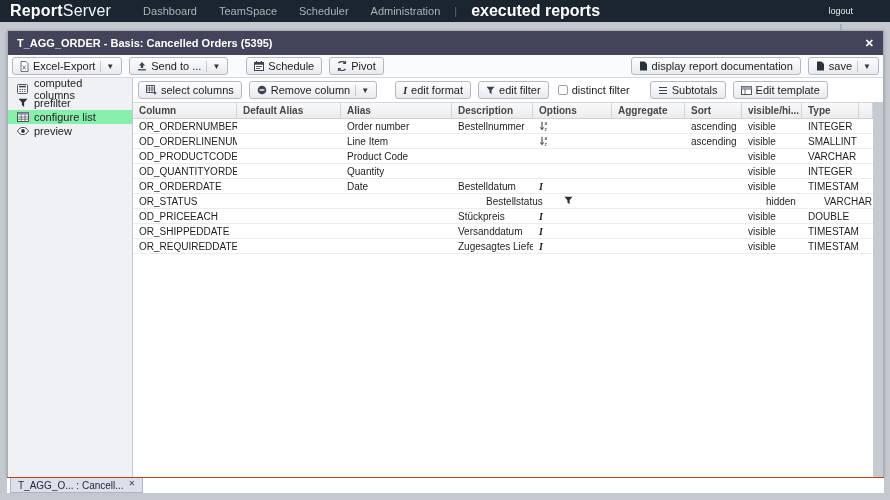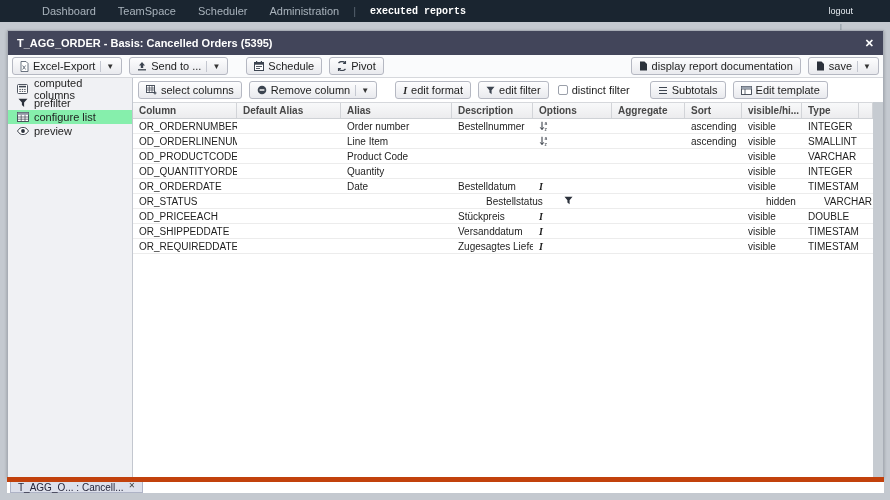--- a/index.html
+++ b/index.html
@@ -8,21 +8,21 @@
 
   
   .navbar { position:absolute; left:0; top:0; width:890px; height:22px;
     background:#1a2530; display:flex; align-items:center; padding:0 10px; }
   .brand { font-size:16px; color:#fff; letter-spacing:.2px; cursor:pointer; line-height:22px; }
   .brand .b { font-weight:bold; }
   .brand .l { font-weight:300; color:#f2f5f8; }
   .menu { display:flex; gap:22px; margin-left:32px; }
   .menu span { font-size:11px; color:#a9b3bc; cursor:pointer; }
   .nav-sep { color:#5a6672; font-size:11px; margin:0 14px; }
-  .executed { font-size:10px; font-weight:bold; color:#ffffff; cursor:pointer;font-family:Liberation Mono, monospace; }
+  .executed { font-size:16px; font-weight:bold; color:#ffffff; cursor:pointer; }
   .nav-right { margin-left:auto; display:flex; align-items:center; gap:7px; font-size:9px; color:#e8edf2;flex-direction:column; }
   .nav-right .sep2 { color:#7e8a95; }
   .nav-right .lnk { cursor:pointer; }
   .search { display:flex; align-items:center; cursor:pointer; }
 
   
   .window { position:absolute; left:7px; top:30px; width:877px; height:447px;
     background:#f2f3f5; border:1px solid #a8adb6; box-shadow:0 1px 3px rgba(0,0,0,.25); }
   .titlebar { height:18px; background:#42455a; color:#fff; display:flex; align-items:center;
     padding:12px 9px; font-size:11px; font-weight:bold; }
@@ -62,29 +62,32 @@
   .hcell { font-size:10px; font-weight:bold; color:#474747; padding:2px 6px;
     border-right:1px solid #d2d4d8; overflow:hidden; white-space:nowrap; cursor:pointer; }
   .hfill { flex:1; }
   .grid-row { display:flex; height:15px; border-bottom:1px solid #ececec; background:#fff; cursor:pointer; }
   .cell { font-size:10px; color:#1e1e1e; padding:2px 6px; overflow:hidden; white-space:nowrap; }
   .opt-format { font-family:"Liberation Serif", serif; font-style:italic; font-weight:bold; font-size:10px; }
   .vscroll { position:absolute; right:0; top:24px; bottom:0; width:10px; background:#c6cbd1; cursor:pointer; }
 
   
   .tabbar { position:absolute; left:7px; top:477px; width:877px; height:16px; background:#fff;
-    border-top:5px solid #c2410c; display:flex; align-items:stretch; }
+    border-top:1px solid #c2410c; display:flex; align-items:stretch; }
   .btab { margin-left:3px; display:flex; align-items:center; gap:5px; padding:0 7px;
     background:#dde0eb; border:1px solid #aeb3c6; border-top:none; font-size:10px; color:#25253a; cursor:pointer; }
   .btab .tclose { font-size:8px; color:#444; position:relative; top:-2px; cursor:pointer; }
 </style>
 </head>
 <body>
 
 <div class="navbar">
+  <div class="brand">
+    <span class="b">Report</span><span class="l">Server</span>
+  </div>
   <nav class="menu" id="navMenu">
       <span>Dashboard</span>
       <span>TeamSpace</span>
       <span>Scheduler</span>
       <span>Administration</span>
     </nav>
   <span class="nav-sep">|</span>
   <span class="executed">executed reports</span>
   <div class="nav-right">
     <span>Welcome, root, root</span>

